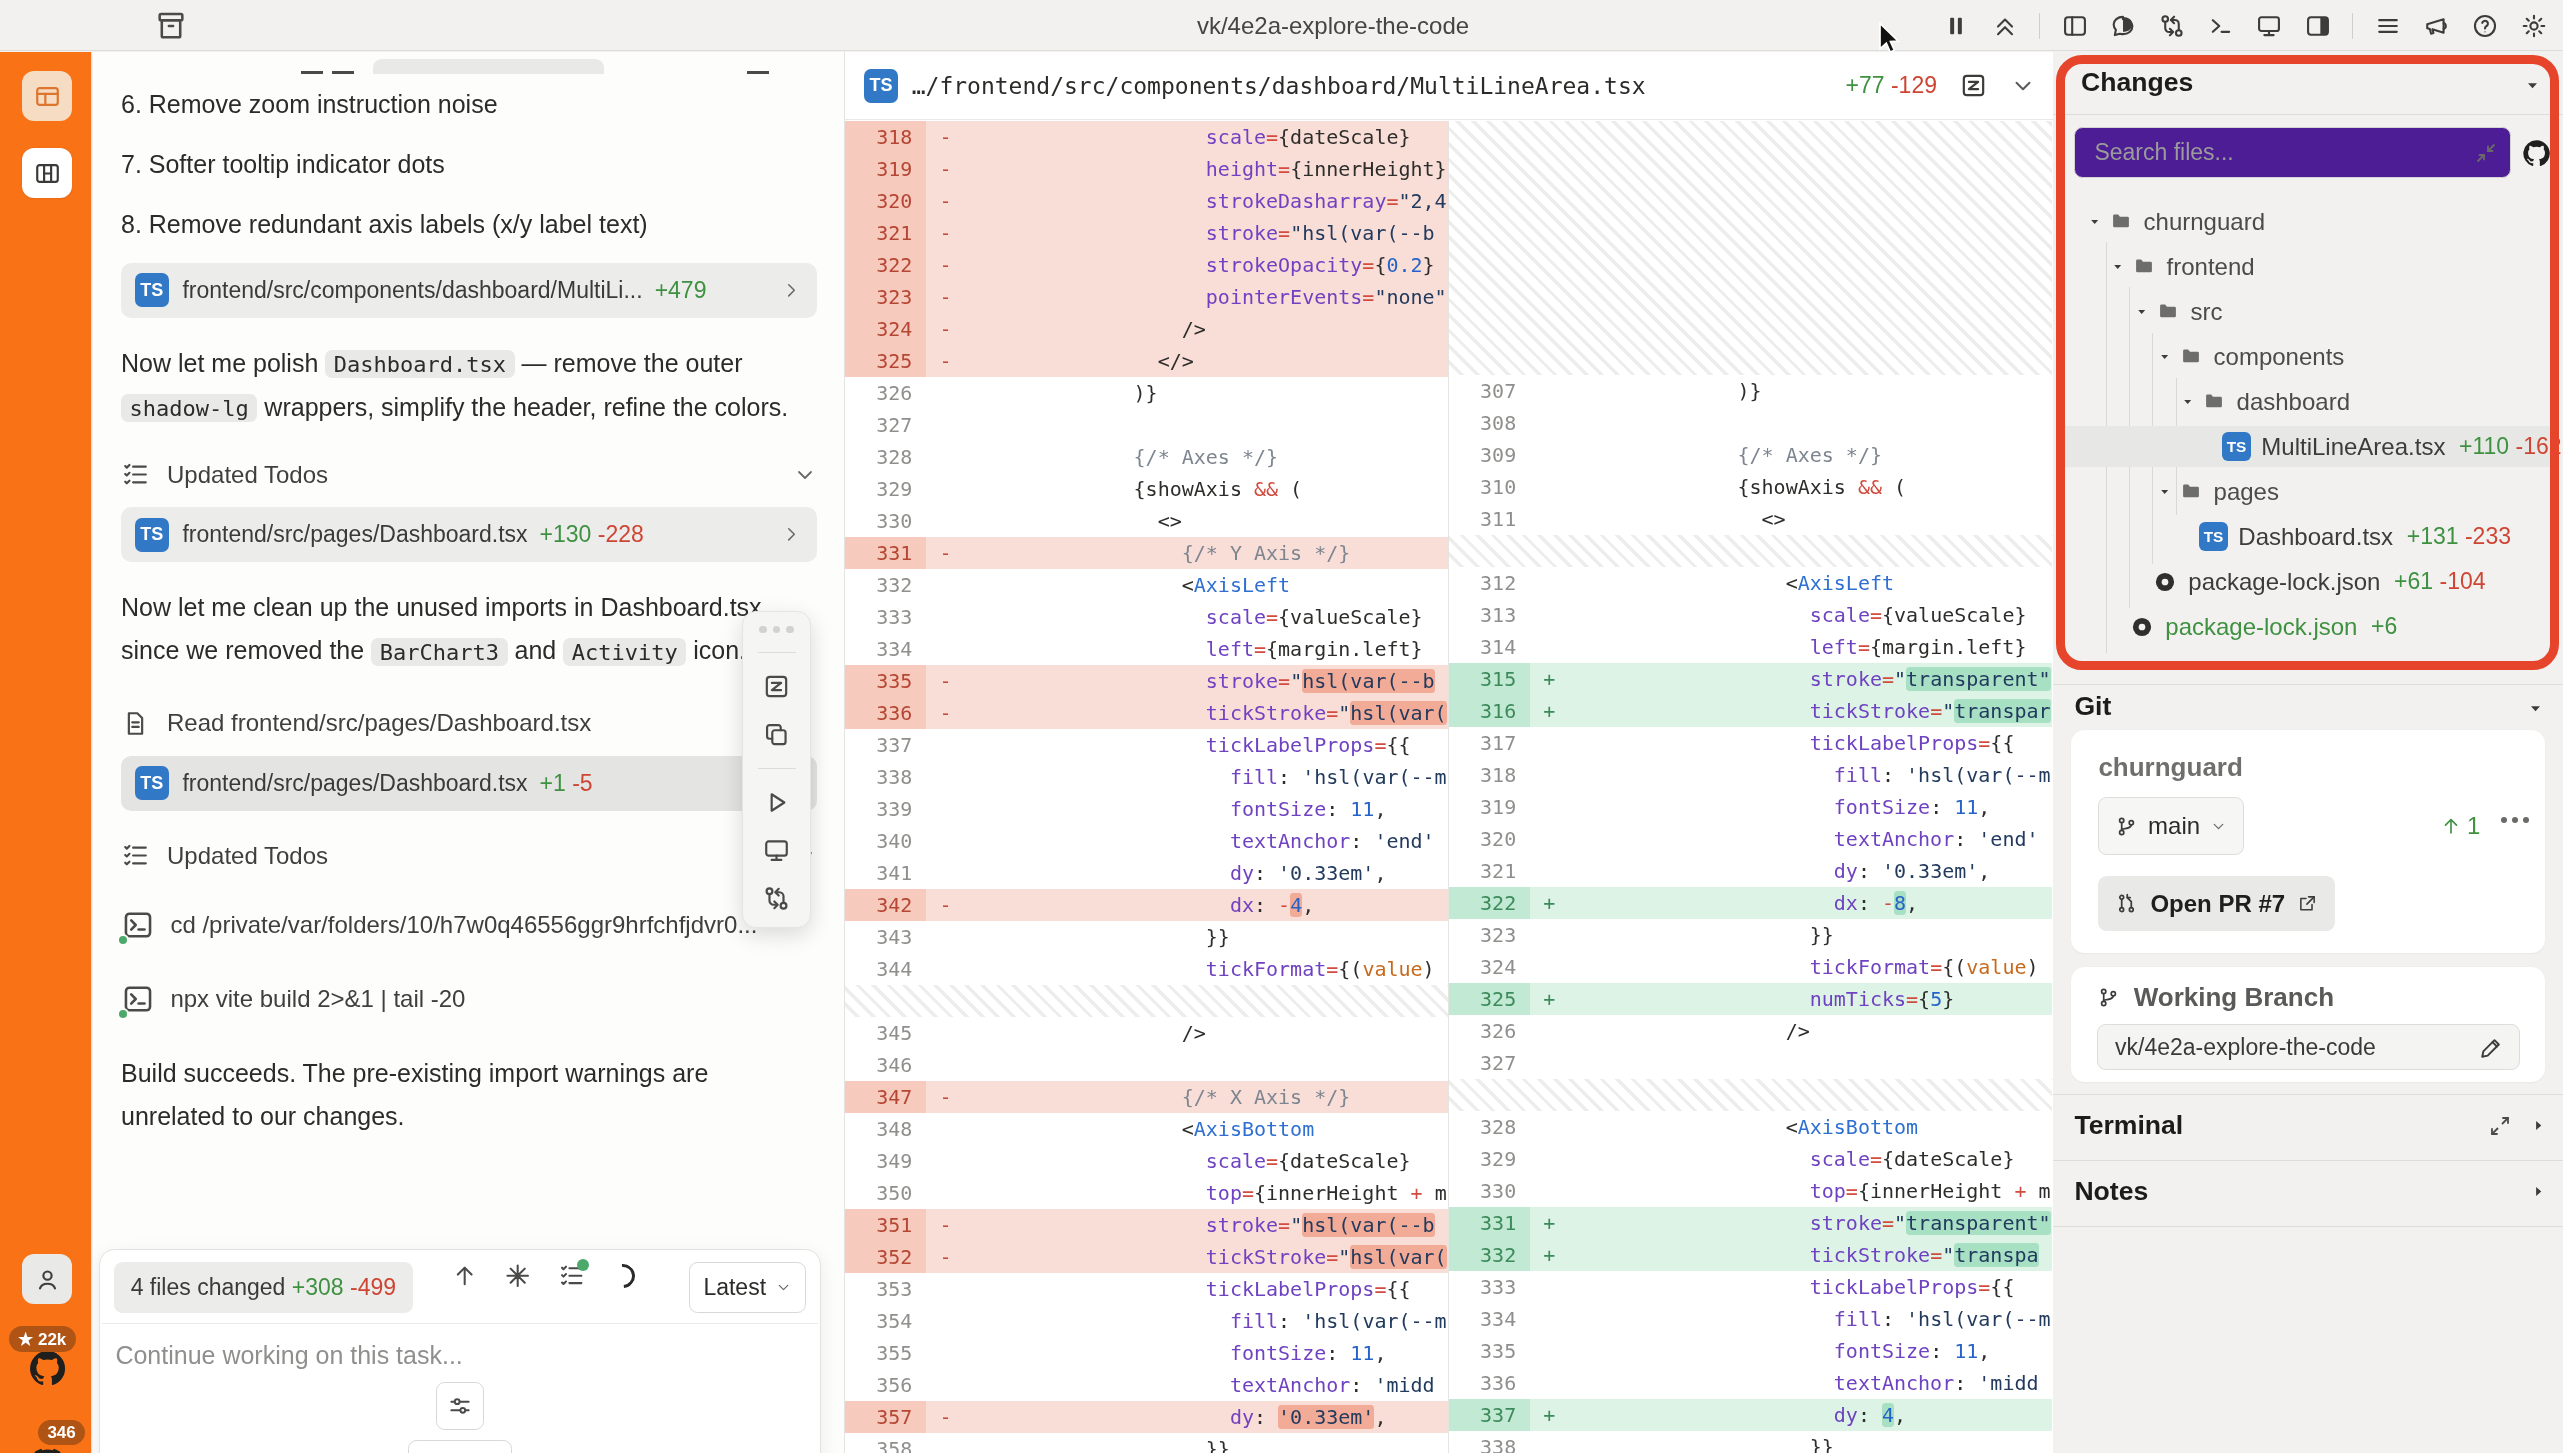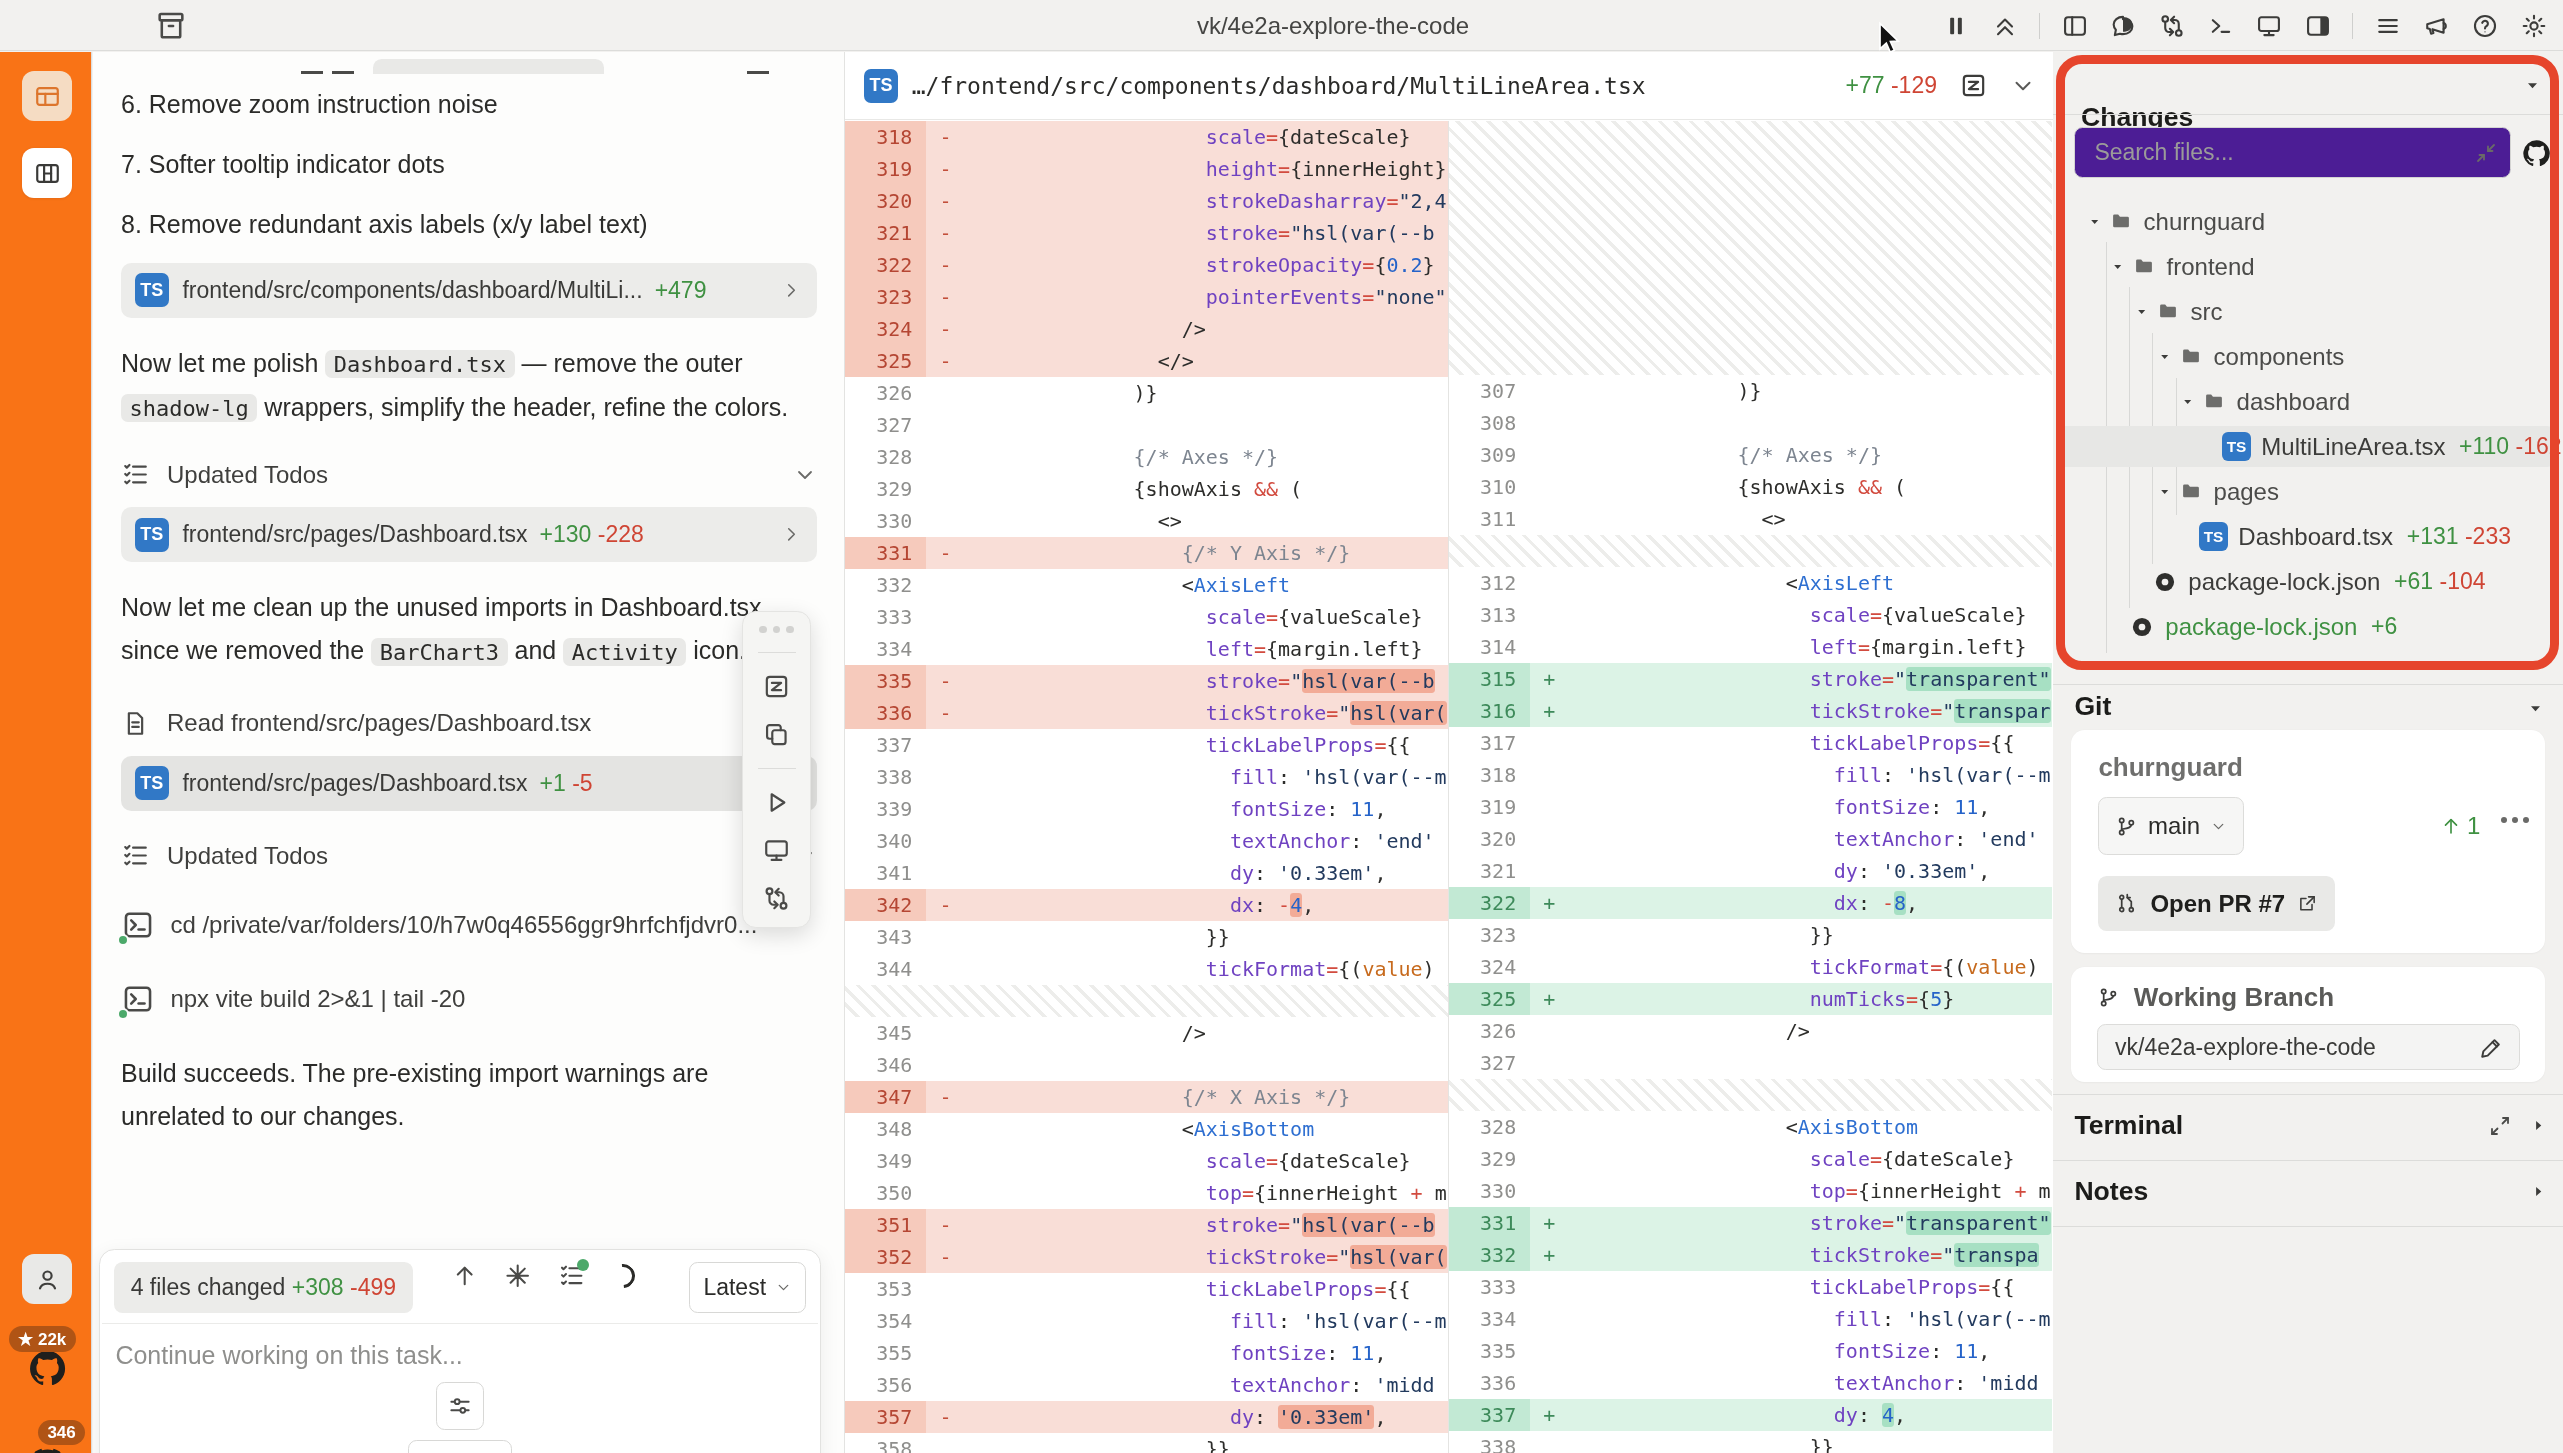--- a/index.html
+++ b/index.html
@@ -91,21 +91,21 @@
   .drow.add { background:#dcf3e6; } .drow.add .ln { background:#c2e9d4; color:#3d8a5a; } .drow.add .mk { color:#3d8a5a; }
   .dgap { background:repeating-linear-gradient(45deg,#ffffff 0 7.7px,#ededeb 7.7px 11px); }
   .cd { color:#2d2d2b; } .cp { color:#6f42c1; } .cr { color:#d24b3f; } .cb { color:#2e6fd1; }
   .cs { color:#223a5e; } .cc { color:#7d8590; } .cn { color:#2563c9; } .co { color:#c76a1d; }
   .drow.del .hl { background:#f2ab97; border-radius:3.4px; }
   .drow.add .hl { background:#a7e0c3; border-radius:3.4px; }
 
   
   #sidebar { position:absolute; left:2053px; top:52px; width:510px; height:1402px; background:#f2f1ef; overflow:hidden; }
   .sb-header { font-size:26.6px; font-weight:bold; color:#1c1c1a; }
-  #changes-head { position:absolute; left:28px; top:15.4px;margin-top:35px; }
+  #changes-head { position:absolute; left:28px; top:15.4px; }
   #changes-tri { position:absolute; left:470px; top:26px; width:19px; height:15.4px; color:#3c3c3a; }
   .sb-hairline { position:absolute; left:0; width:510px; height:0.9px; background:#dcdcda; }
   #search-box { position:absolute; left:21.4px; top:75px; width:437px; height:51px; border:0.9px solid #d4d4d2; border-radius:8.6px; background:#4c1d95; display:flex; align-items:center; padding:0 12px 0 19px; }
   #search-box .ph { font-size:23px; color:#9b9b99; }
   #search-collapse { margin-left:auto; width:24px; height:24px; color:#6a6a68; }
   #sb-cat { position:absolute; left:468px; top:86px; width:31px; height:31px; color:#1f1f1d; }
   #tree { position:absolute; left:0; top:147px; width:510px; }
   .trow { position:relative; height:45px; display:flex; align-items:center; }
   .trow.sel::before { content:""; position:absolute; left:5.1px; right:8.6px; top:1.7px; bottom:1.7px; background:#e7e7e5; border-radius:6.9px; }
   .trow > * { position:relative; }

